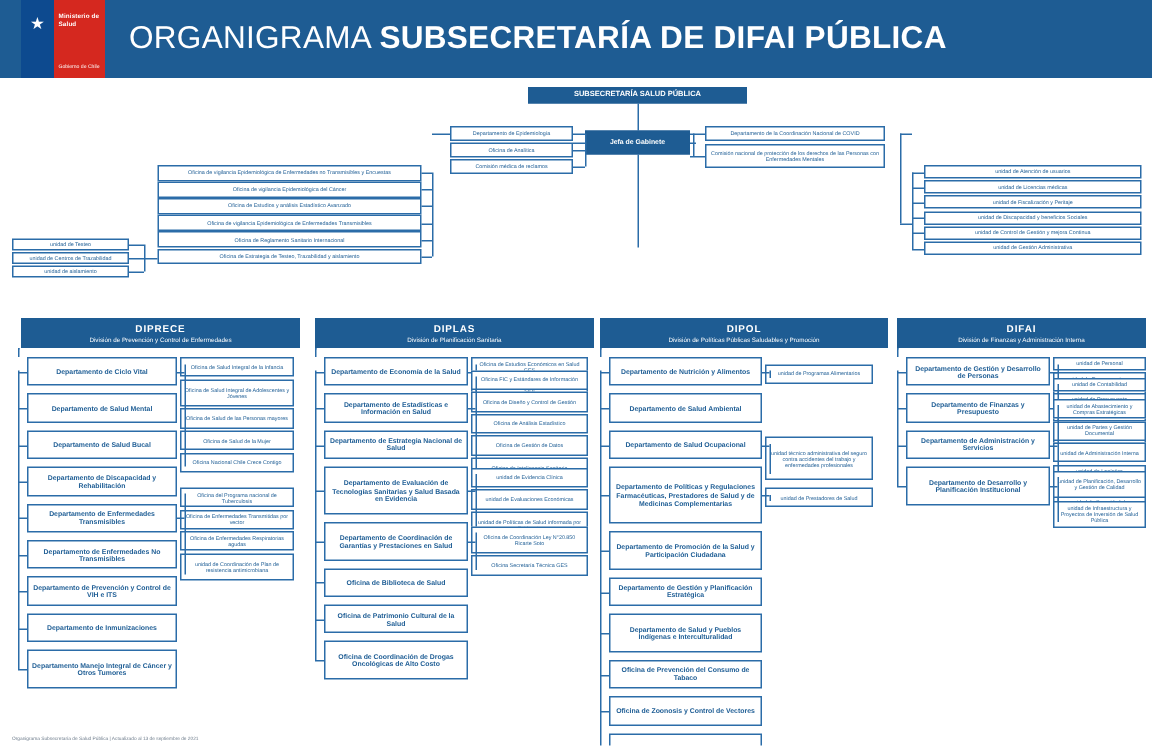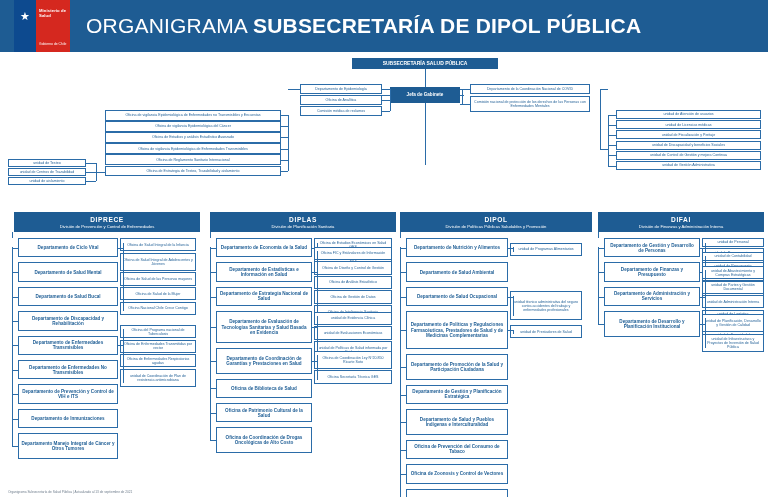--- a/index.html
+++ b/index.html
@@ -108,21 +108,21 @@
   <div class="logo">
     <div class="logo-blue">
       <div class="logo-star">★</div>
     </div>
     <div class="logo-red">
       <div class="logo-red-top">Ministerio de Salud</div>
       <div class="logo-red-bot">Gobierno de Chile</div>
     </div>
   </div>
   <div class="header-title">
-    <span class="thin">ORGANIGRAMA </span><span class="bold">SUBSECRETARÍA DE DIPOL PÚBLICA</span>
+    <span class="thin">ORGANIGRAMA </span><span class="bold">SUBSECRETARÍA DE DIFAI PÚBLICA</span>
   </div>
 </div>
 
 <div class="canvas">
   <div class="footer-note">Organigrama Subsecretaría de Salud Pública | Actualizado al 13 de septiembre de 2021</div>
 <div class="box t55 bold filled" style="left: 352px; top: 6px; width: 146px; height: 11px;">SUBSECRETARÍA SALUD PÚBLICA</div>
     <div class="ln lnv" style="left: 425px; top: 17px; height: 18px;"></div>
     <div class="box t5 bold filled" style="left: 390px; top: 35px; width: 70px; height: 16px;">Jefa de Gabinete</div>
     <div class="ln lnv" style="left: 425px; top: 51px; height: 62px;"></div>
     <div class="box t4" style="left: 300px; top: 32px; width: 82px; height: 10px;">Departamento de Epidemiología</div>

